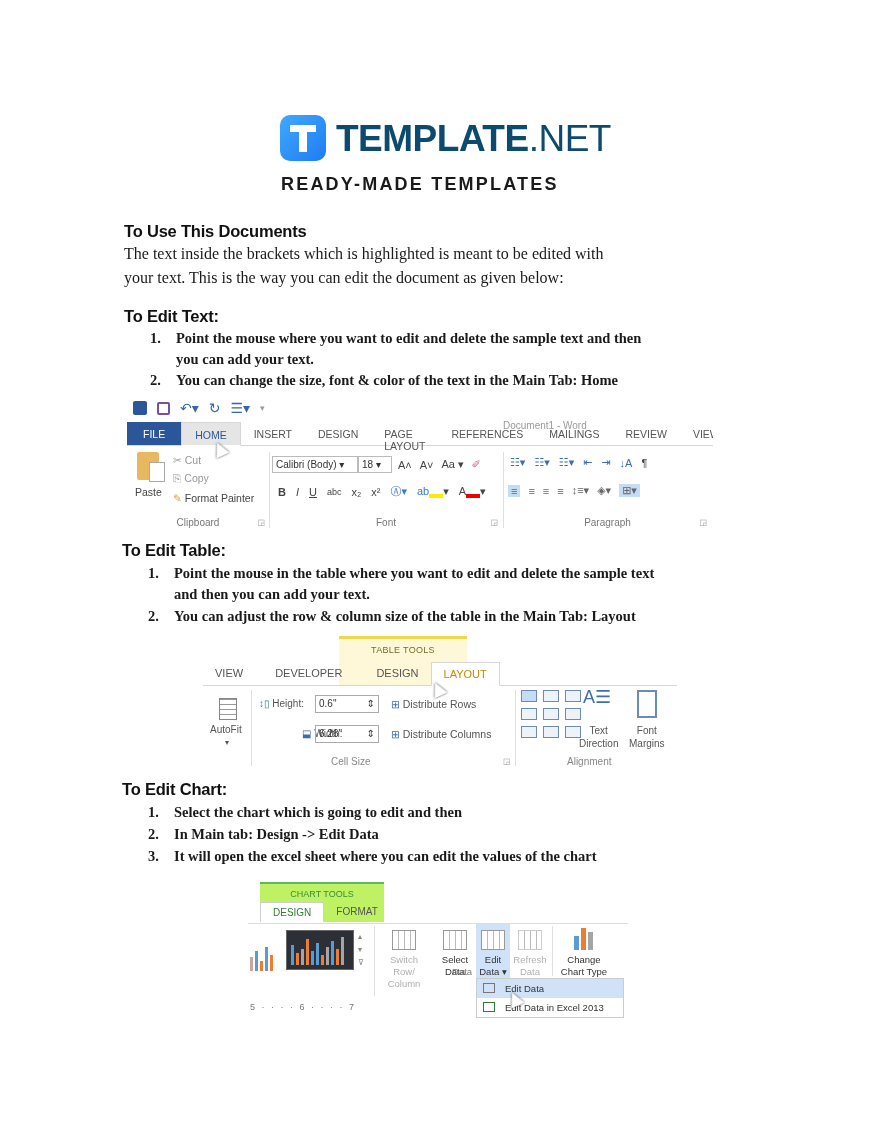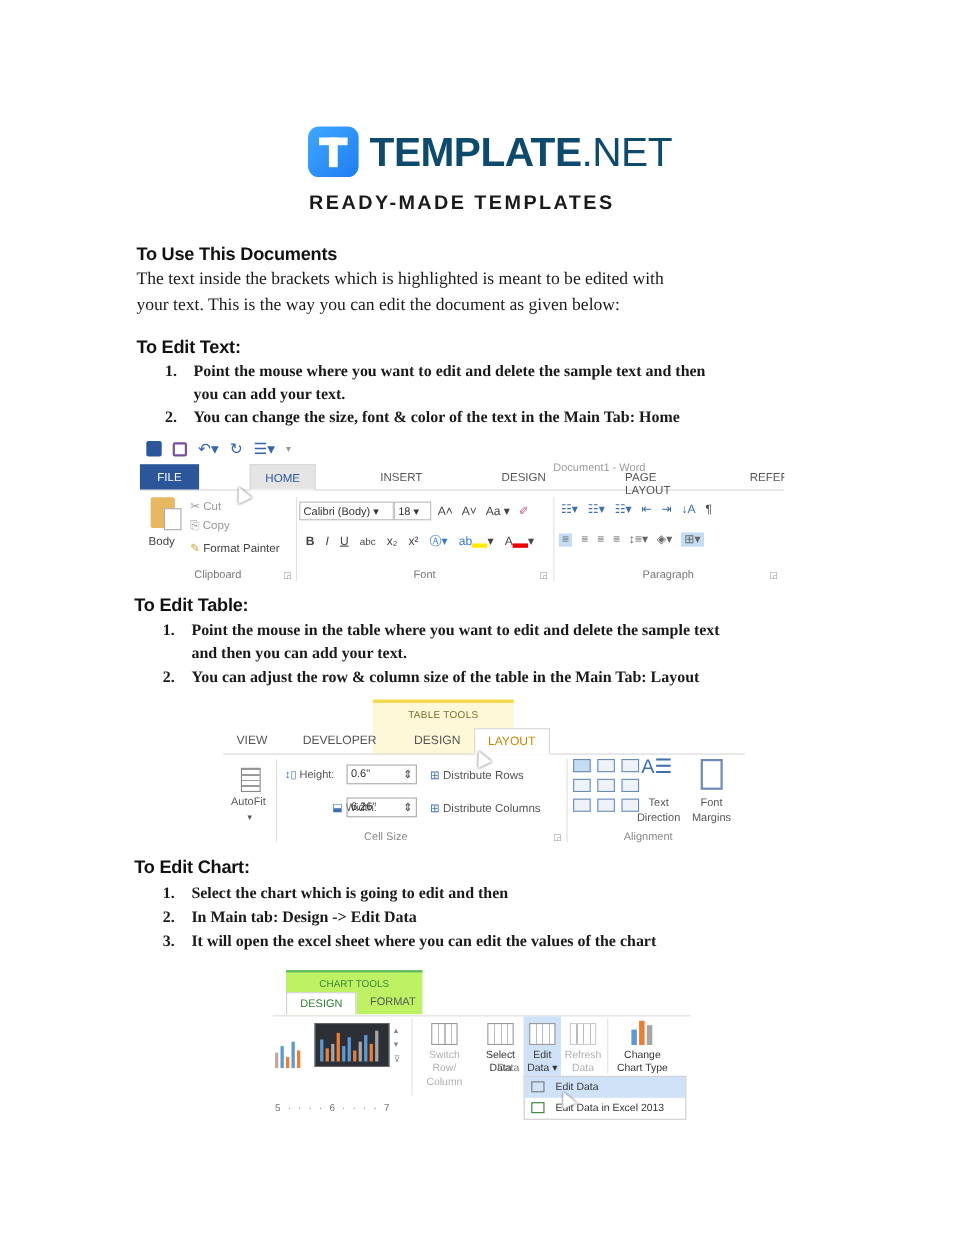--- a/index.html
+++ b/index.html
@@ -21,21 +21,21 @@
   .li { position: absolute; font-family: "Liberation Serif", serif; font-size: 14.5px; line-height: 21px; color: #1a1a1a; font-weight: 600; }
   .li .num { display: inline-block; width: 26px; }
 
   
   .shot1 { position: absolute; left: 127px; top: 396px; width: 586px; height: 138px; background: #fff; font-family: "Liberation Sans", sans-serif; color: #555; overflow: hidden; }
   .qat { position: absolute; top: 4px; left: 6px; display: flex; gap: 10px; align-items: center; font-size: 12px; }
   .qa-word { width: 14px; height: 14px; background: #2b579a; border-radius: 2px; }
   .qa-save { width: 13px; height: 13px; border: 2px solid #7a4fa0; border-radius: 2px; }
   .qa-undo, .qa-redo, .qa-fmt, .qa-more { color: #3466b0; font-size: 14px; }
   .doc-title { position: absolute; top: 24px; left: 376px; font-size: 10px; color: #9a9a9a; }
-  .tabs1 { position: absolute; top: 26px; left: 0; right: 0; height: 24px; display: flex; align-items: stretch; font-size: 10.5px; border-bottom: 1px solid #d6d6d6; gap: 46px; }
+  .tabs1 { position: absolute; top: 26px; left: 0; right: 0; height: 24px; display: flex; align-items: stretch; font-size: 10.5px; border-bottom: 1px solid #d6d6d6; }
   .tabs1 .tab { padding: 6px 13px 0; color: #555; }
   .tabs1 .tab.file { background: #2b579a; color: #fff; padding: 6px 16px 0; }
   .tabs1 .tab.active { background: #e5e5e5; color: #2b579a; border: 1px solid #d6d6d6; border-bottom: 1px solid #fff; margin-bottom: -1px; }
   .grp { position: absolute; top: 52px; height: 84px; font-size: 10px; color: #444; }
   .grp-label { position: absolute; bottom: 4px; left: 0; right: 0; text-align: center; font-size: 10px; color: #777; }
   .grp-sep { position: absolute; top: 56px; width: 1px; height: 76px; background: #e0e0e0; }
   .launcher { position: absolute; bottom: 5px; right: 4px; font-size: 8px; color: #999; }
   .paste-ico { position: absolute; left: 10px; top: 4px; width: 22px; height: 28px; background: #e8b860; border-radius: 2px; }
   .paste-ico::after { content: ""; position: absolute; right: -6px; bottom: -2px; width: 14px; height: 18px; background: #fff; border: 1px solid #aaa; }
   .cb-item { position: absolute; font-size: 10.5px; color: #999; }
@@ -121,21 +121,21 @@
     <div class="tab">PAGE LAYOUT</div>
     <div class="tab">REFERENCES</div>
     <div class="tab">MAILINGS</div>
     <div class="tab">REVIEW</div>
     <div class="tab">VIEW</div>
   </div>
   <div class="cursor" style="left:86px; top:46px;"></div>
 
   <div class="grp" style="left:0; width:142px;">
     <div class="paste-ico"></div>
-    <div class="cb-item dark" style="left:8px; top:38px;">Body</div>
+    <div class="cb-item dark" style="left:8px; top:38px;">Paste</div>
     <div class="cb-item" style="left:46px; top:6px;">✂ <span>Cut</span></div>
     <div class="cb-item" style="left:46px; top:24px;">⎘ <span>Copy</span></div>
     <div class="cb-item dark" style="left:46px; top:44px;"><span style="color:#d4a030">✎</span> <span>Format Painter</span></div>
     <div class="grp-label">Clipboard</div>
     <span class="launcher">◲</span>
   </div>
   <div class="grp-sep" style="left:142px;"></div>
 
   <div class="grp" style="left:143px; width:232px;">
     <div class="fbox" style="left:2px; top:8px; width:86px;"><span>Calibri (Body)</span> ▾</div>

